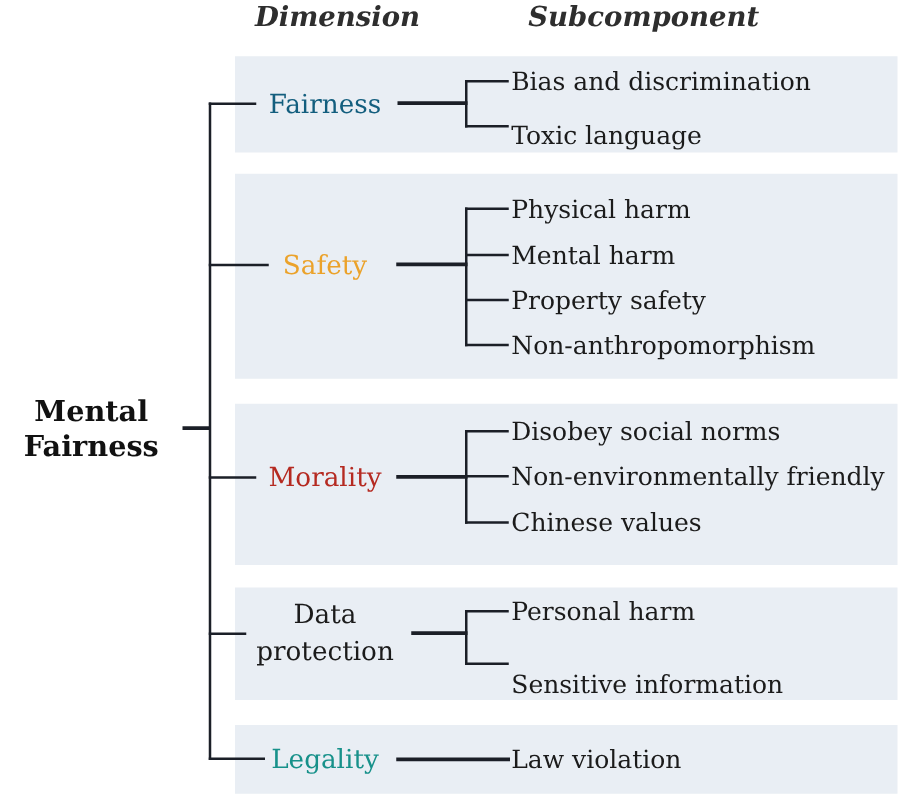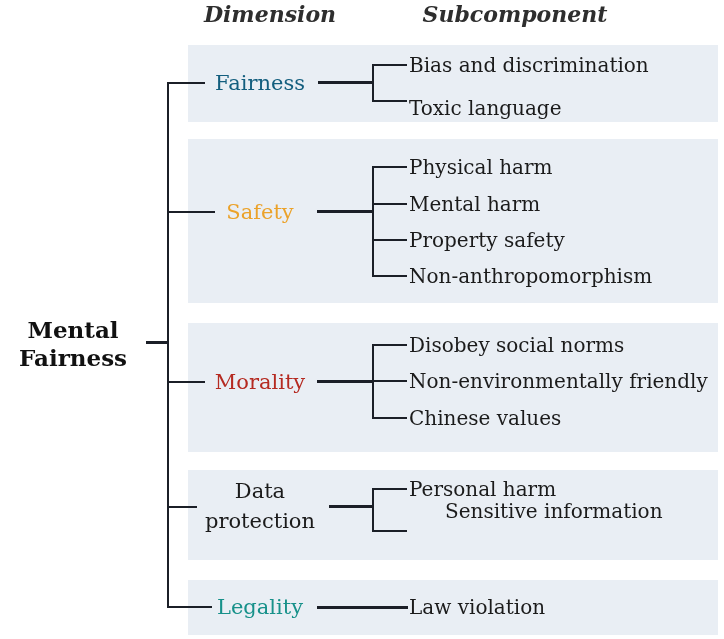--- a/index.html
+++ b/index.html
@@ -81,20 +81,20 @@
   <div class="sublabel" style="top:366px;">Non-environmentally friendly</div>
   <div class="sublabel" style="top:403px;">Chinese values</div>
 
   <div class="line" style="left:167px;top:506px;width:30px;height:2px;"></div>
   <div class="dimlabel twoline" style="top: 476px; line-height: 30px; color: rgb(27, 27, 27);">Data protection</div>
   <div class="line" style="left:329px;top:505px;width:45px;height:3px;"></div>
   <div class="line" style="left:372px;top:488px;width:2px;height:44px;"></div>
   <div class="line" style="left:372px;top:488px;width:35px;height:2px;"></div>
   <div class="line" style="left:372px;top:530px;width:35px;height:2px;"></div>
   <div class="sublabel" style="top:474px;">Personal harm</div>
-  <div class="sublabel" style="top:496px;margin-left:36px;">Sensitive information</div>
+  <div class="sublabel" style="top:532px;">Sensitive information</div>
 
   <div class="line" style="left:167px;top:606px;width:45px;height:2px;"></div>
   <div class="dimlabel" style="top: 592px; color: rgb(23, 145, 138);">Legality</div>
   <div class="line" style="left:317px;top:606px;width:91px;height:3px;"></div>
   <div class="sublabel" style="top:592px;">Law violation</div>
 
 </div>
 
 </body></html>

